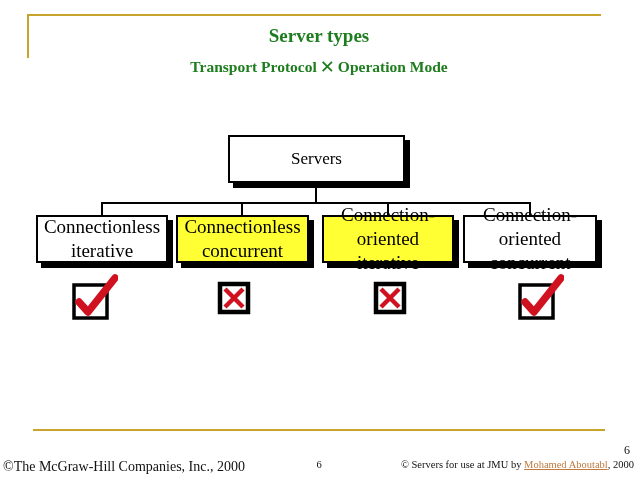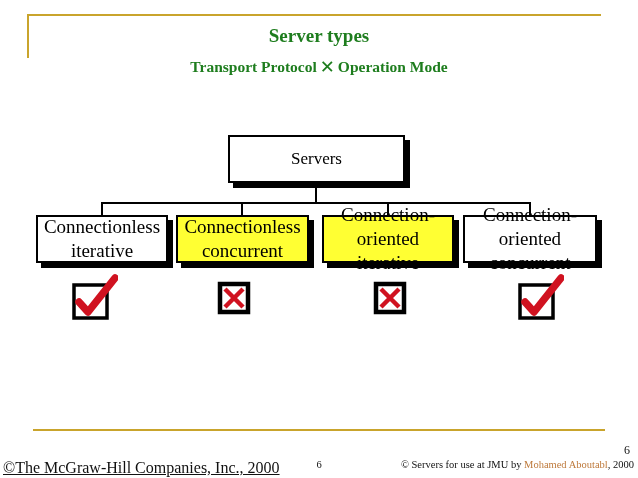--- a/index.html
+++ b/index.html
@@ -44,24 +44,24 @@
   
   .mark{position:absolute;width:52px;height:48px;top:272px;}
   .mark-0{left:66px;}
   .mark-1{left:210px;}
   .mark-2{left:366px;}
   .mark-3{left:512px;}
   .mark svg{position:absolute;left:0;top:0;}
   .mark .cross-svg{left:6px;top:8px;}
   
   .footer-line{position:absolute;left:33px;top:429px;width:572px;height:2px;background:var(--accent-gold);}
-  .footer-left{position:absolute;left:3px;top:459px;font-size:16px;color:#111;text-decoration:underline;}
+  .footer-left{position:absolute;left:3px;top:459px;font-size:14px;color:#111;}
   .footer-center{position:absolute;left:50%;transform:translateX(-50%);top:459px;font-size:10.5px;color:#111;}
   .footer-right{position:absolute;right:4px;top:459px;font-size:10.5px;color:#111;white-space:nowrap;}
-  .footer-link{color:var(--link-brown);cursor:pointer;}
+  .footer-link{color:var(--link-brown);text-decoration:underline;cursor:pointer;}
   .slide-number{position:absolute;right:8px;top:443px;font-size:12px;color:#111;}
 </style>
 </head>
 <body>
 
 <div class="frame-top"></div>
 <div class="frame-left"></div>
 
 <div class="title">Server types</div>
 <div class="subtitle"><span>Transport Protocol</span><span class="times">✕</span><span>Operation Mode</span></div>

